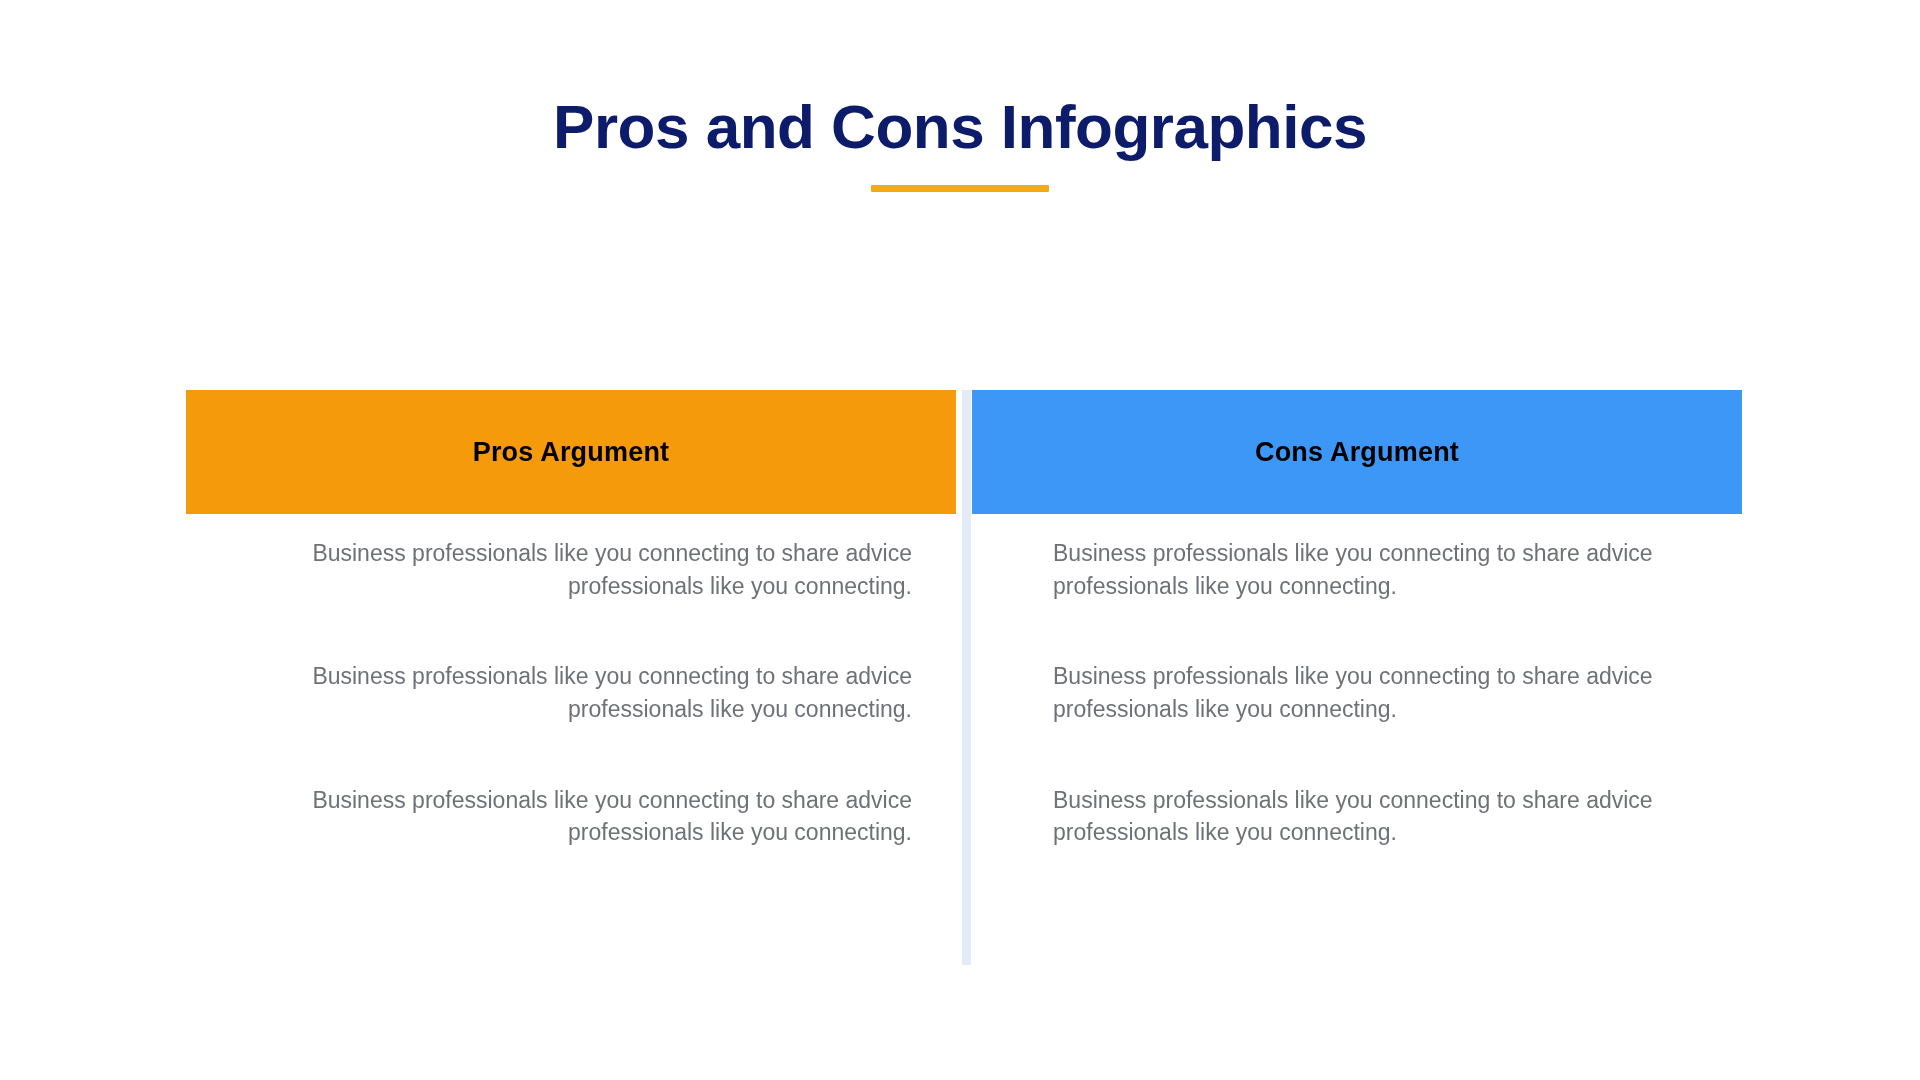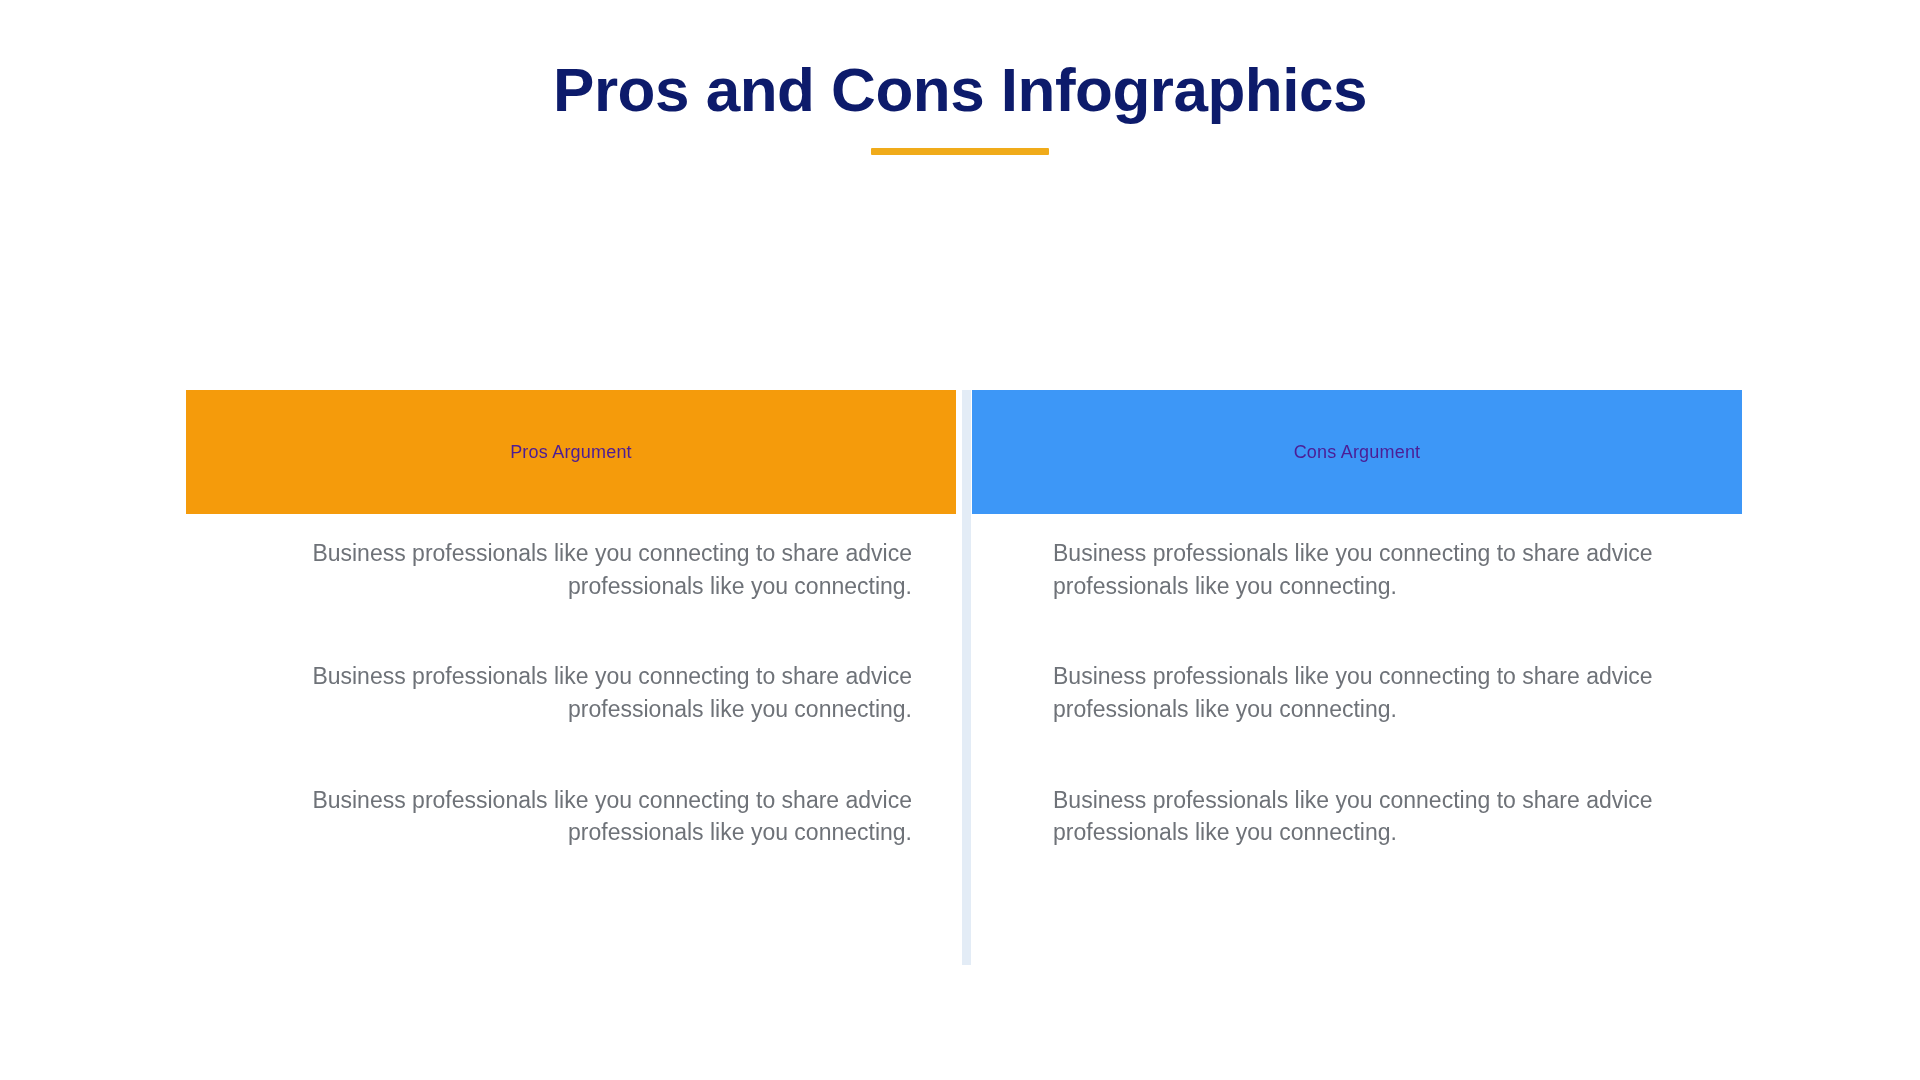--- a/index.html
+++ b/index.html
@@ -17,21 +17,21 @@
     width: 1920px;
     height: 1080px;
     background: #ffffff;
     box-sizing: border-box;
   }
 
   
   .header {
     width: 100%;
     text-align: center;
-    padding-top: 57px;
+    padding-top: 94px;
   }
 
   .title {
     font-size: 62px;
     font-weight: bold;
     color: #0d1b6b;
     letter-spacing: -0.5px;
     line-height: 1.05;
     margin: 0;
   }
@@ -71,23 +71,23 @@
     height: 124px;
     display: flex;
     align-items: center;
     justify-content: center;
   }
 
   .col-head-pros { background: #f59b0b; }
   .col-head-cons { background: #3d97f7; }
 
   .col-head-label {
-    font-size: 18px;
-    font-weight: normal;
-    color: #4c1d95;
+    font-size: 27px;
+    font-weight: bold;
+    color: #000000;
     letter-spacing: 0.2px;
   }
 
   .col-body {
   }
 
   .bullet {
     font-size: 23px;
     line-height: 1.42;
     color: #6e7278;

